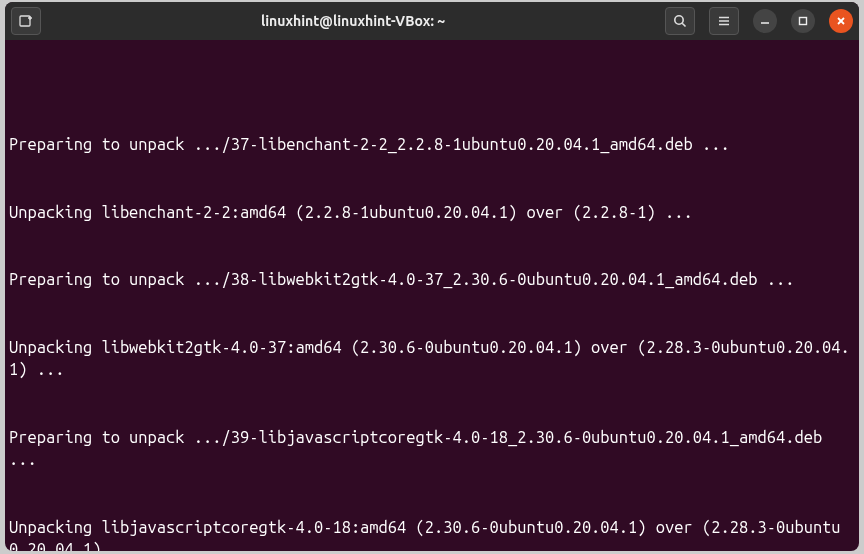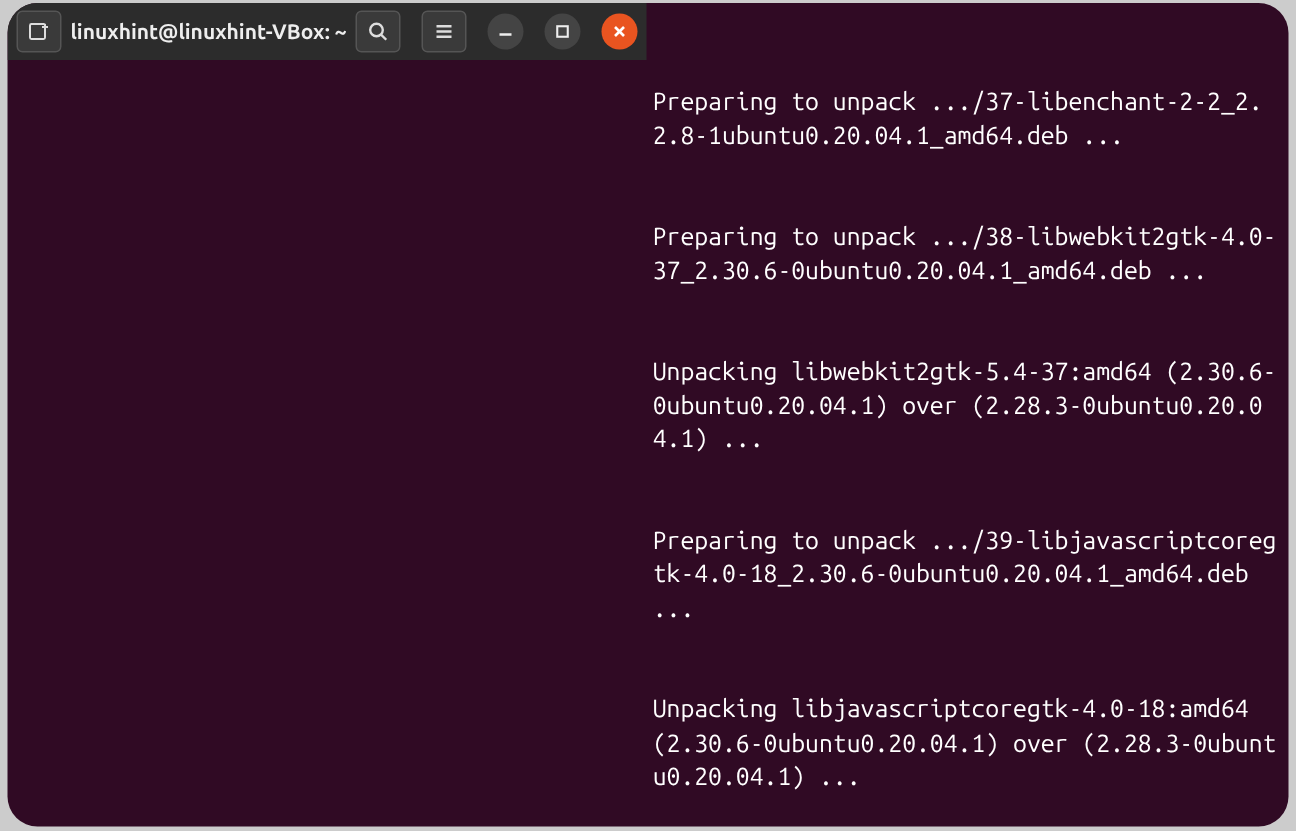--- a/index.html
+++ b/index.html
@@ -8,24 +8,25 @@
       height: 554px;
       background: #ccc;
       font-family: "Ubuntu Mono", "DejaVu Sans Mono", Consolas, monospace;
       overflow: hidden;
     }
     .window {
       width: 854px;
       height: 549px;
       margin: 2px 5px 3px 5px;
       background: #300a24;
-      border-radius: 20px;
+      border-radius: 8px;
       overflow: hidden;
       display: flex;
-      flex-direction: row;
+      flex-direction: column;
+      gap: 38px;
     }
     .titlebar {
       height: 38px;
       background: #2c2c2c;
       display: flex;
       align-items: center;
       padding: 0 6px;
       gap: 6px;
     }
     .titlebar-left {
@@ -137,22 +138,23 @@
         <svg width="12" height="12" viewBox="0 0 12 12">
           <line x1="3" y1="3" x2="9" y2="9" stroke="#fff" stroke-width="1.8"></line>
           <line x1="9" y1="3" x2="3" y2="9" stroke="#fff" stroke-width="1.8"></line>
         </svg>
       </div>
     </div>
   </div>
 
   <div class="terminal-body">
     <span class="term-line">Preparing to unpack .../37-libenchant-2-2_2.2.8-1ubuntu0.20.04.1_amd64.deb ...</span>
+    <span class="term-line">Unpacking libenchant-2-2:amd64 (2.2.8-1ubuntu0.20.04.1) over (2.2.8-1) ...</span>
     <span class="term-line">Preparing to unpack .../38-libwebkit2gtk-4.0-37_2.30.6-0ubuntu0.20.04.1_amd64.deb ...</span>
-    <span class="term-line">Unpacking libwebkit2gtk-5.4-37:amd64 (2.30.6-0ubuntu0.20.04.1) over (2.28.3-0ubuntu0.20.04.1) ...</span>
+    <span class="term-line">Unpacking libwebkit2gtk-4.0-37:amd64 (2.30.6-0ubuntu0.20.04.1) over (2.28.3-0ubuntu0.20.04.1) ...</span>
     <span class="term-line">Preparing to unpack .../39-libjavascriptcoregtk-4.0-18_2.30.6-0ubuntu0.20.04.1_amd64.deb ...</span>
     <span class="term-line">Unpacking libjavascriptcoregtk-4.0-18:amd64 (2.30.6-0ubuntu0.20.04.1) over (2.28.3-0ubuntu0.20.04.1) ...</span>
     
     
     
     
     
     
     
     

